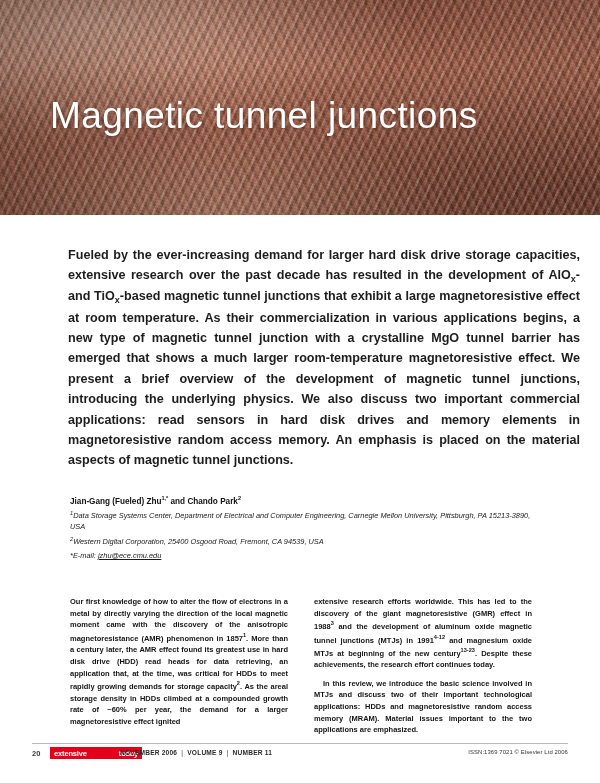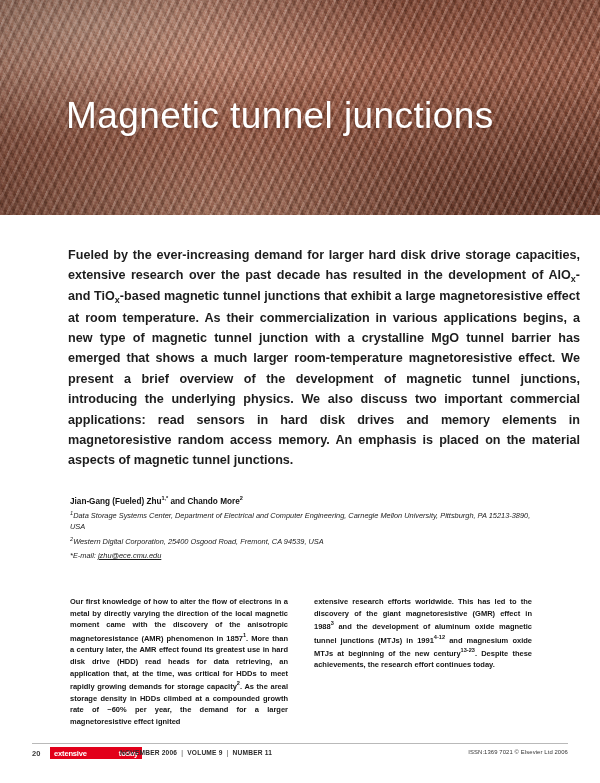--- a/index.html
+++ b/index.html
@@ -84,21 +84,20 @@
     position: absolute;
     left: 50px;
     top: 95px;
     width: 480px;
     color: #ffffff;
     font-size: 37px;
     line-height: 1.14;
     font-weight: 400;
     letter-spacing: 0.4px;
     text-shadow: 0 1px 3px rgba(60,20,10,0.45);
-    margin-left: 16px;
   }
 
   
   .abstract {
     position: absolute;
     left: 44px;
     top: 245px;
     width: 512px;
     font-size: 12.6px;
     line-height: 1.62;
@@ -241,39 +240,40 @@
     <div class="hero-vign"></div>
     <div class="hero-title">Magnetic tunnel junctions</div>
   </div>
 
   <div class="abstract">
     <span>Fueled by the ever-increasing demand for larger hard disk drive storage capacities, extensive research over the past decade has resulted in the development of AlO</span><span class="sub">x</span><span>- and TiO</span><span class="sub">x</span><span>-based magnetic tunnel junctions that exhibit a large magnetoresistive effect at room temperature. As their commercialization in various applications begins, a new type of magnetic tunnel junction with a crystalline MgO tunnel barrier has emerged that shows a much larger room-temperature magnetoresistive effect. We present a brief overview of the development of magnetic tunnel junctions, introducing the underlying physics. We also discuss two important commercial applications: read sensors in hard disk drives and memory elements in magnetoresistive random access memory. An emphasis is placed on the material aspects of magnetic tunnel junctions.</span>
   </div>
 
   <div class="authors">
     <div class="names">
-      <span>Jian-Gang (Fueled) Zhu</span><span class="sup">1,*</span><span> and Chando More</span><span class="sup">2</span>
+      <span>Jian-Gang (Fueled) Zhu</span><span class="sup">1,*</span><span> and Chando Park</span><span class="sup">2</span>
     </div>
     <div class="aff">
       <span class="sup">1</span><span>Data Storage Systems Center, Department of Electrical and Computer Engineering, Carnegie Mellon University, Pittsburgh, PA 15213-3890, USA</span>
     </div>
     <div class="aff">
       <span class="sup">2</span><span>Western Digital Corporation, 25400 Osgood Road, Fremont, CA 94539, USA</span>
     </div>
     <div class="email">
       <span>*E-mail: </span><a href="#">jzhu@ece.cmu.edu</a>
     </div>
   </div>
 
   <div class="cols">
     <div class="col">
       <p><span>Our first knowledge of how to alter the flow of electrons in a metal by directly varying the direction of the local magnetic moment came with the discovery of the anisotropic magnetoresistance (AMR) phenomenon in 1857</span><span class="sup">1</span><span>. More than a century later, the AMR effect found its greatest use in hard disk drive (HDD) read heads for data retrieving, an application that, at the time, was critical for HDDs to meet rapidly growing demands for storage capacity</span><span class="sup">2</span><span>. As the areal storage density in HDDs climbed at a compounded growth rate of ~60% per year, the demand for a larger magnetoresistive effect ignited</span></p>
     </div>
     <div class="col">
       <p><span>extensive research efforts worldwide. This has led to the discovery of the giant magnetoresistive (GMR) effect in 1988</span><span class="sup">3</span><span> and the development of aluminum oxide magnetic tunnel junctions (MTJs) in 1991</span><span class="sup">4-12</span><span> and magnesium oxide MTJs at beginning of the new century</span><span class="sup">13-23</span><span>. Despite these achievements, the research effort continues today.</span></p>
+      <p class="indent">In this review, we introduce the basic science involved in MTJs and discuss two of their important technological applications: HDDs and magnetoresistive random access memory (MRAM). Material issues important to the two applications are emphasized.</p>
     </div>
   </div>
 
   <div class="footer">
     <div class="footer-rule"></div>
     <div class="pagenum">20</div>
     <div class="brand">
       <span>extensive</span><span class="light">today</span>
     </div>
     <div class="footer-meta">

